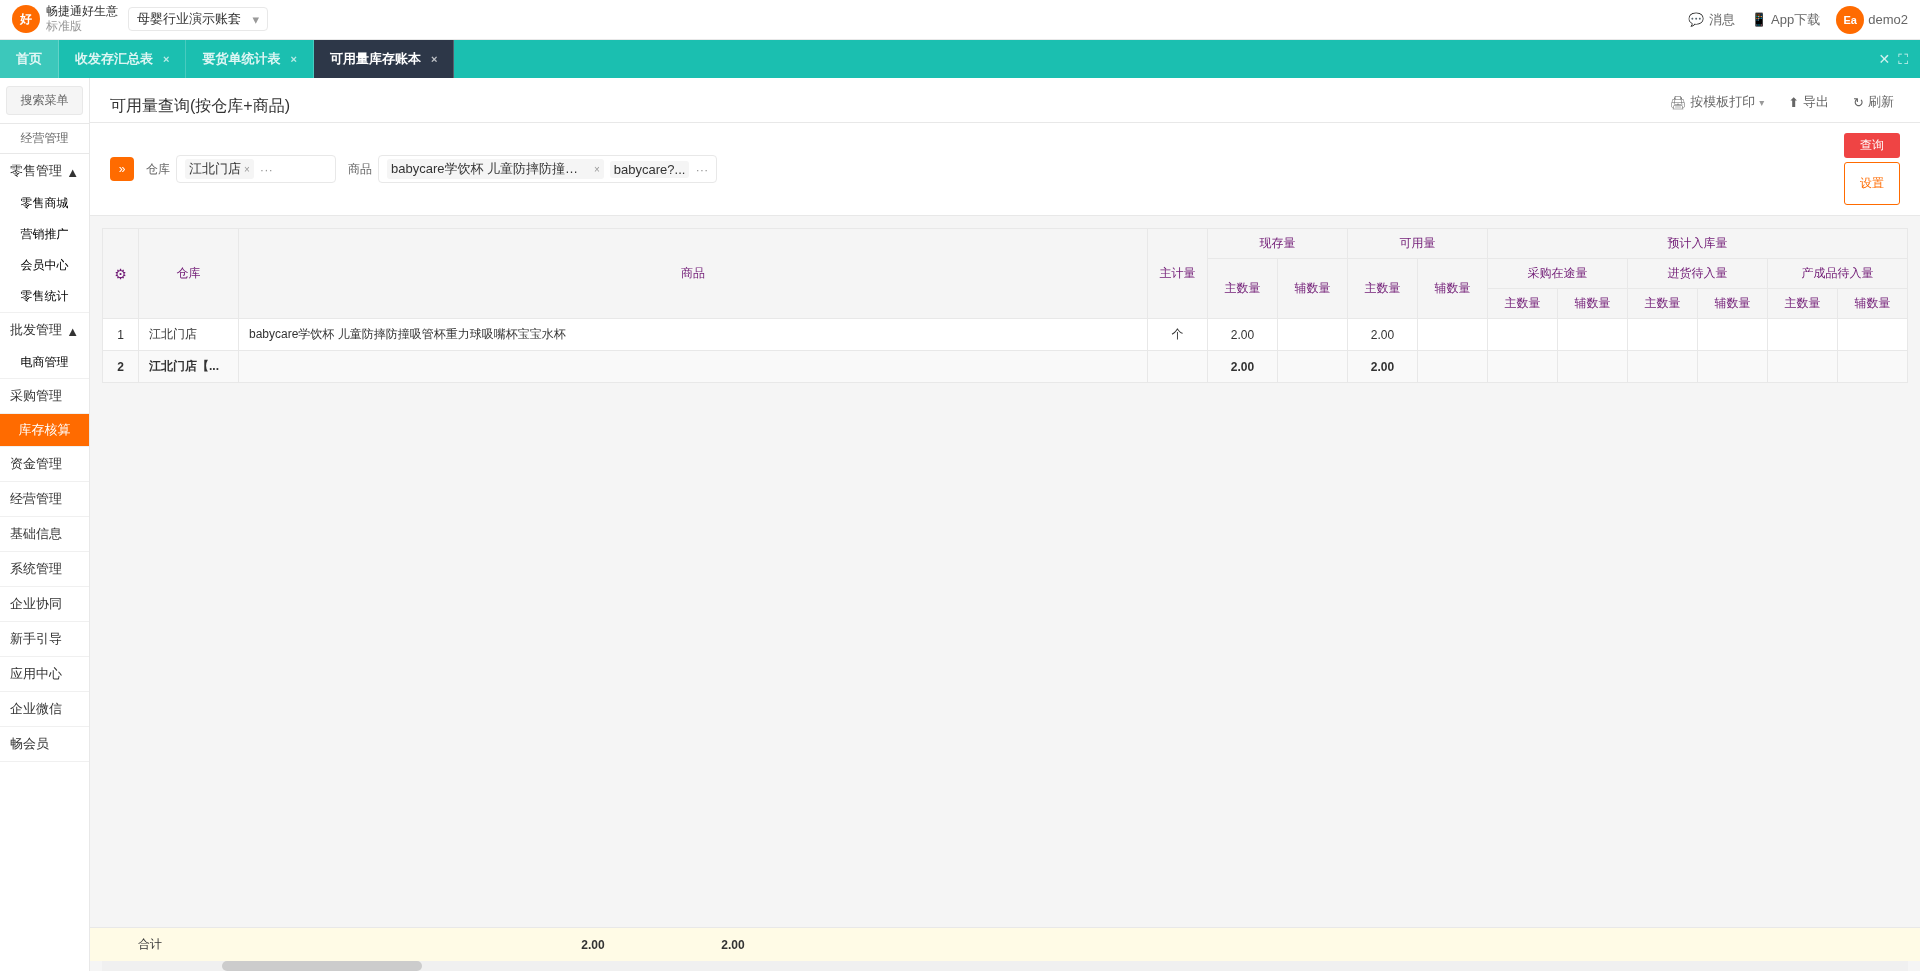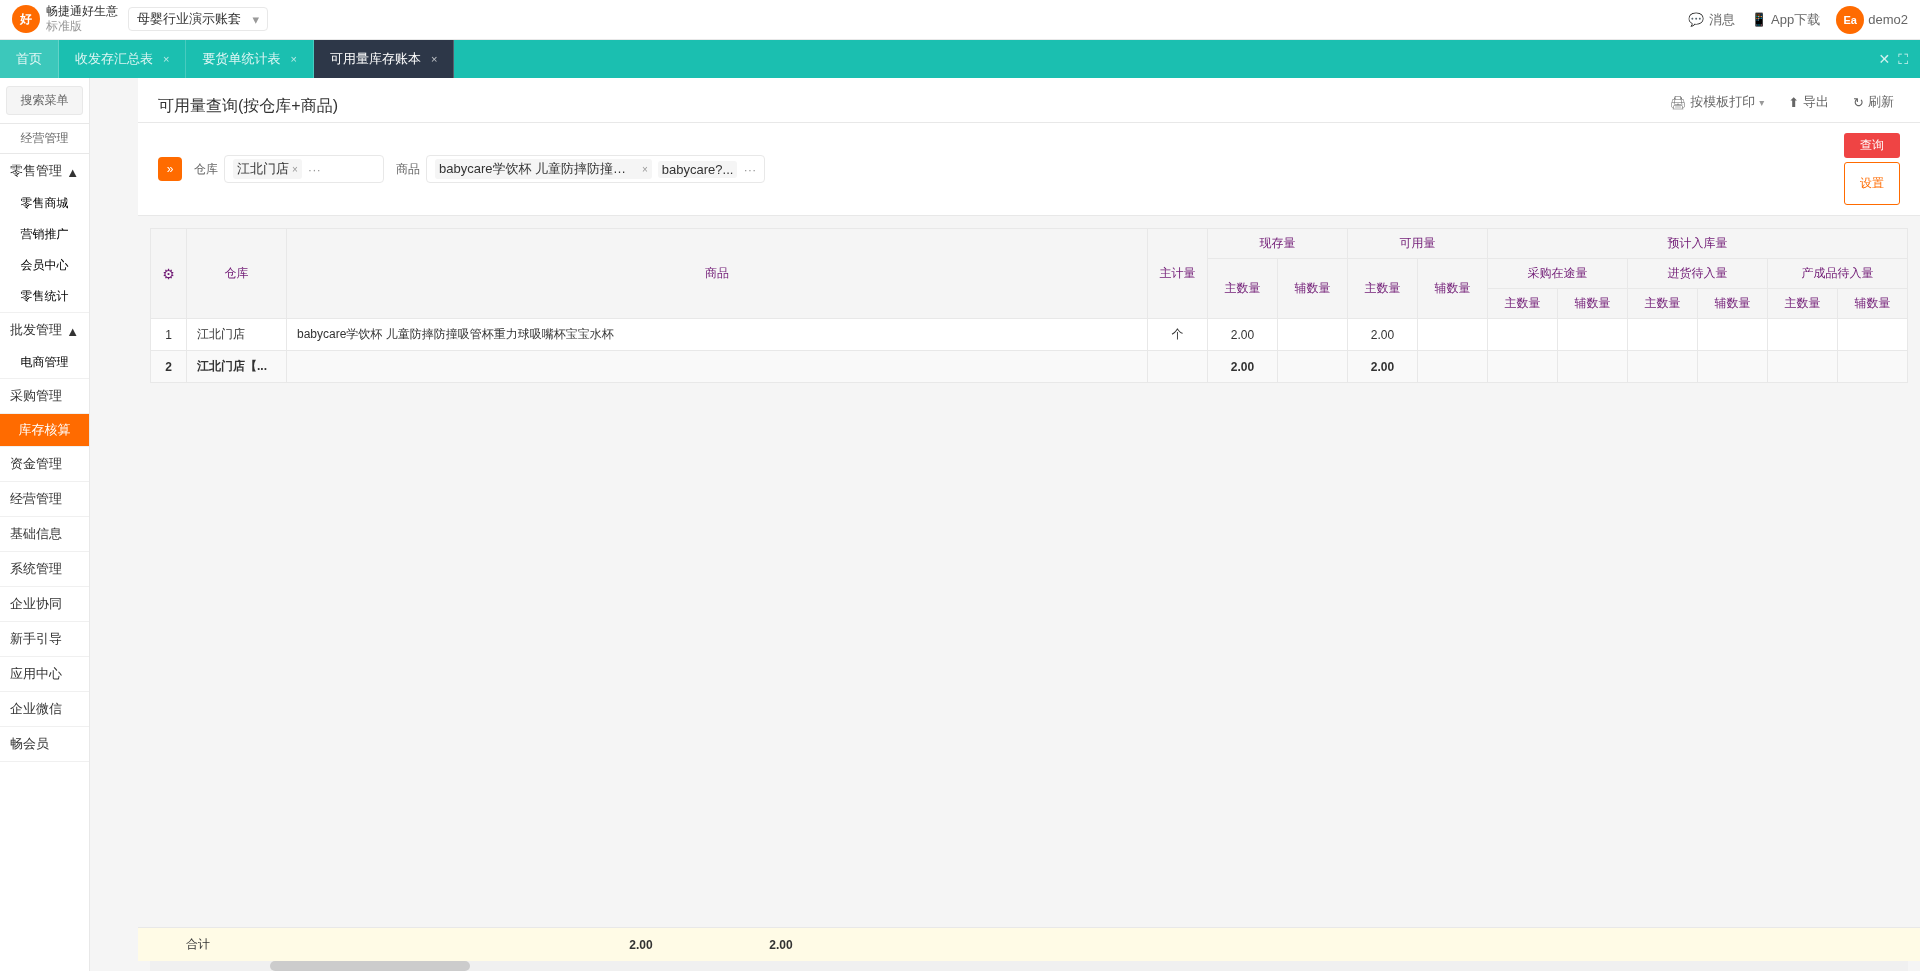--- a/index.html
+++ b/index.html
@@ -97,20 +97,21 @@
       height: 38px;
       display: flex;
       align-items: center;
       padding: 4px 16px;
       color: rgba(255,255,255,0.85);
       cursor: pointer;
       font-size: 13px;
       border-right: 1px solid rgba(255,255,255,0.2);
       gap: 6px;
       white-space: nowrap;
+      font-weight: bold;
     }
     .tab-item:first-child {
       background: rgba(255,255,255,0.15);
     }
     .tab-item.active {
       background: #2d3748;
       color: white;
     }
     .tab-close {
       font-size: 11px;
@@ -128,21 +129,20 @@
     .tab-bar-btn {
       color: rgba(255,255,255,0.8);
       cursor: pointer;
       font-size: 14px;
     }
 
     
     .main-layout {
       display: flex;
       height: calc(100vh - 78px);
-      gap: 48px;
     }
 
     
     .sidebar {
       width: 90px;
       background: #fff;
       border-right: 1px solid #e8e8e8;
       display: flex;
       flex-direction: column;
       overflow-y: auto;

